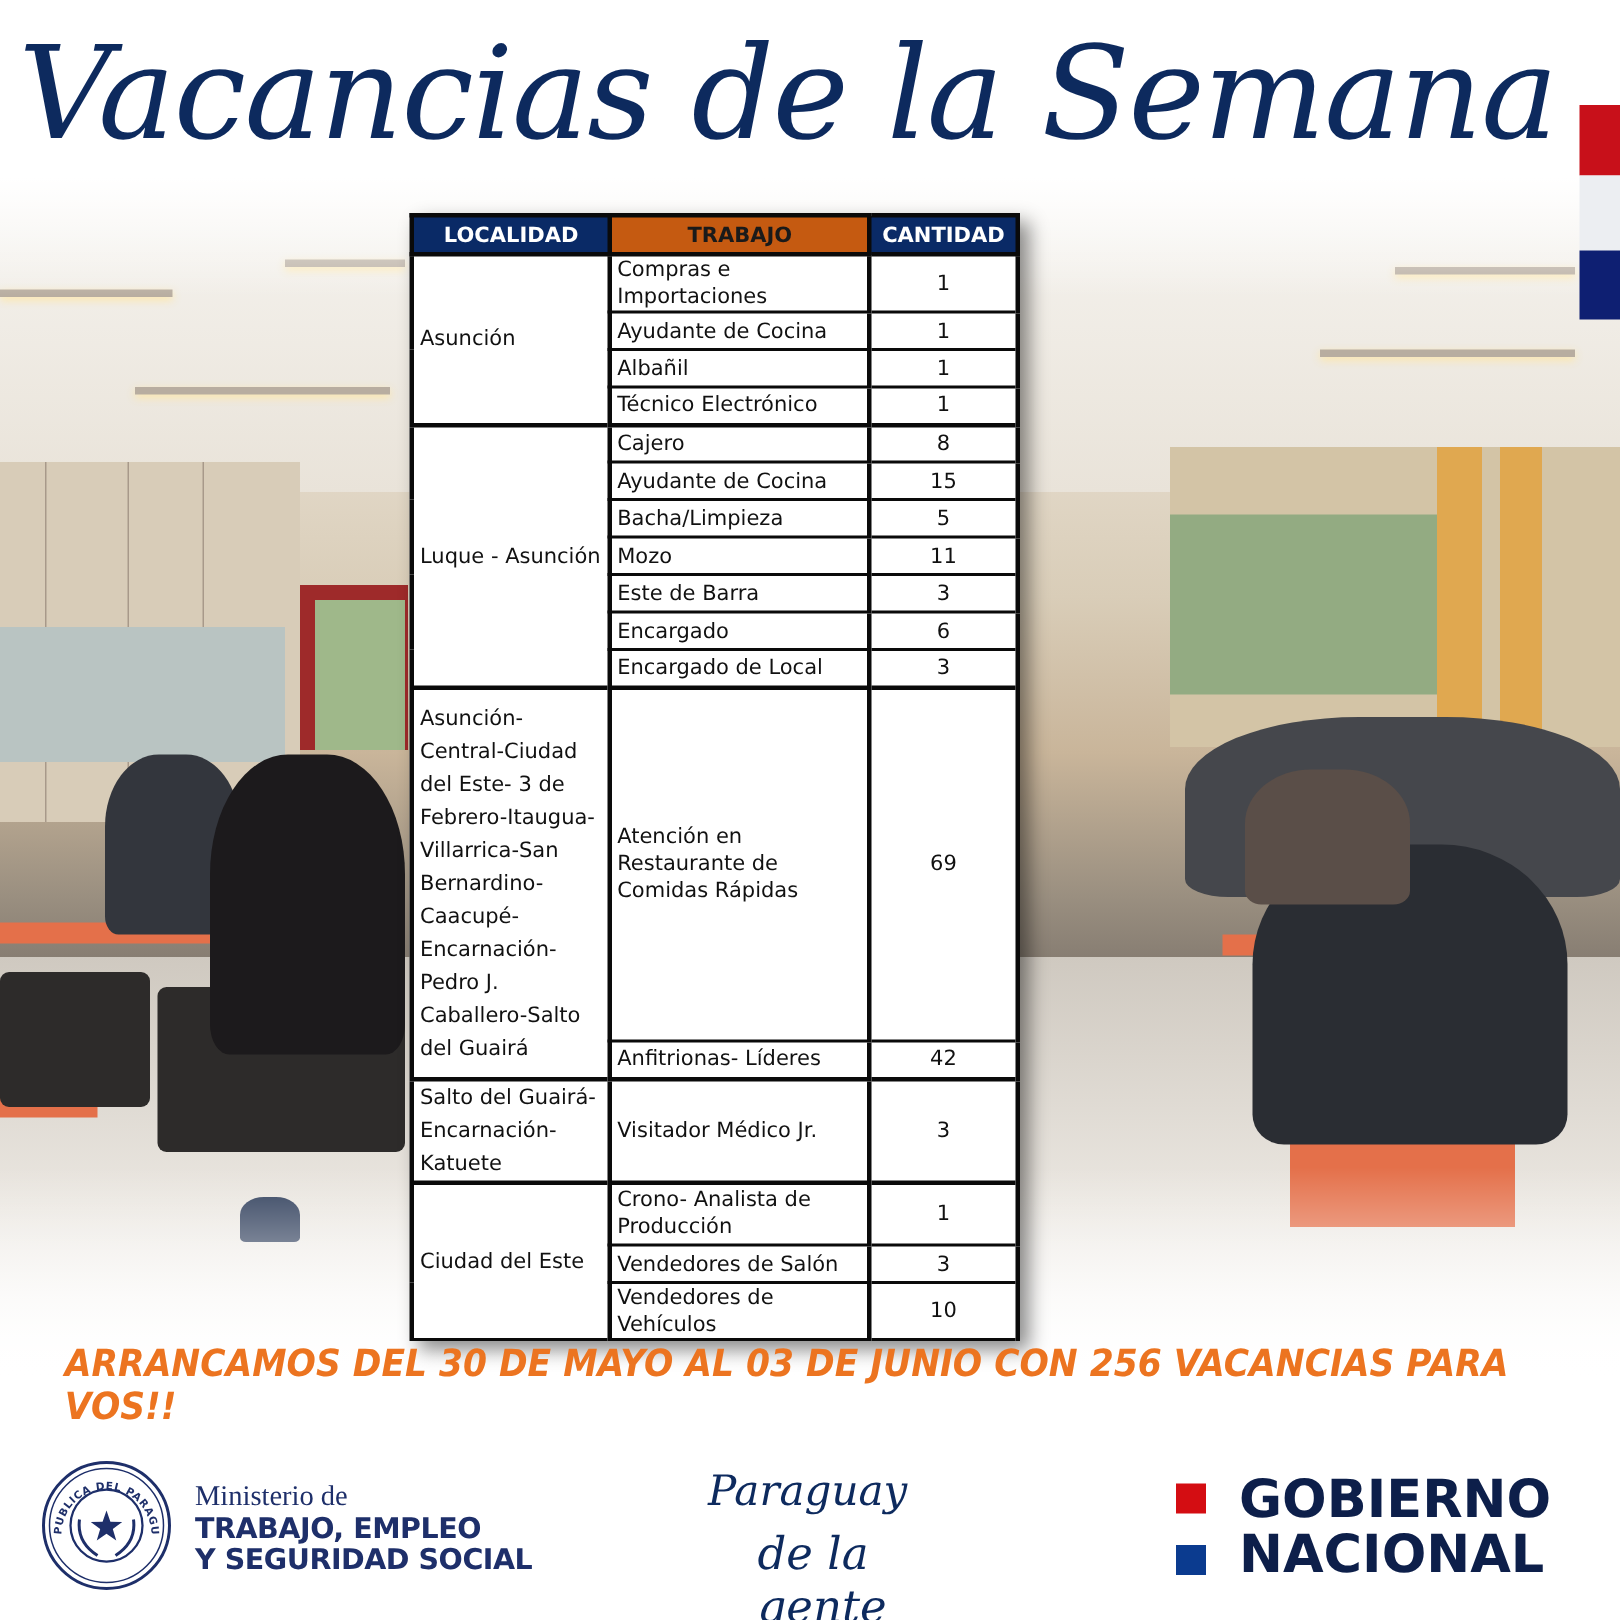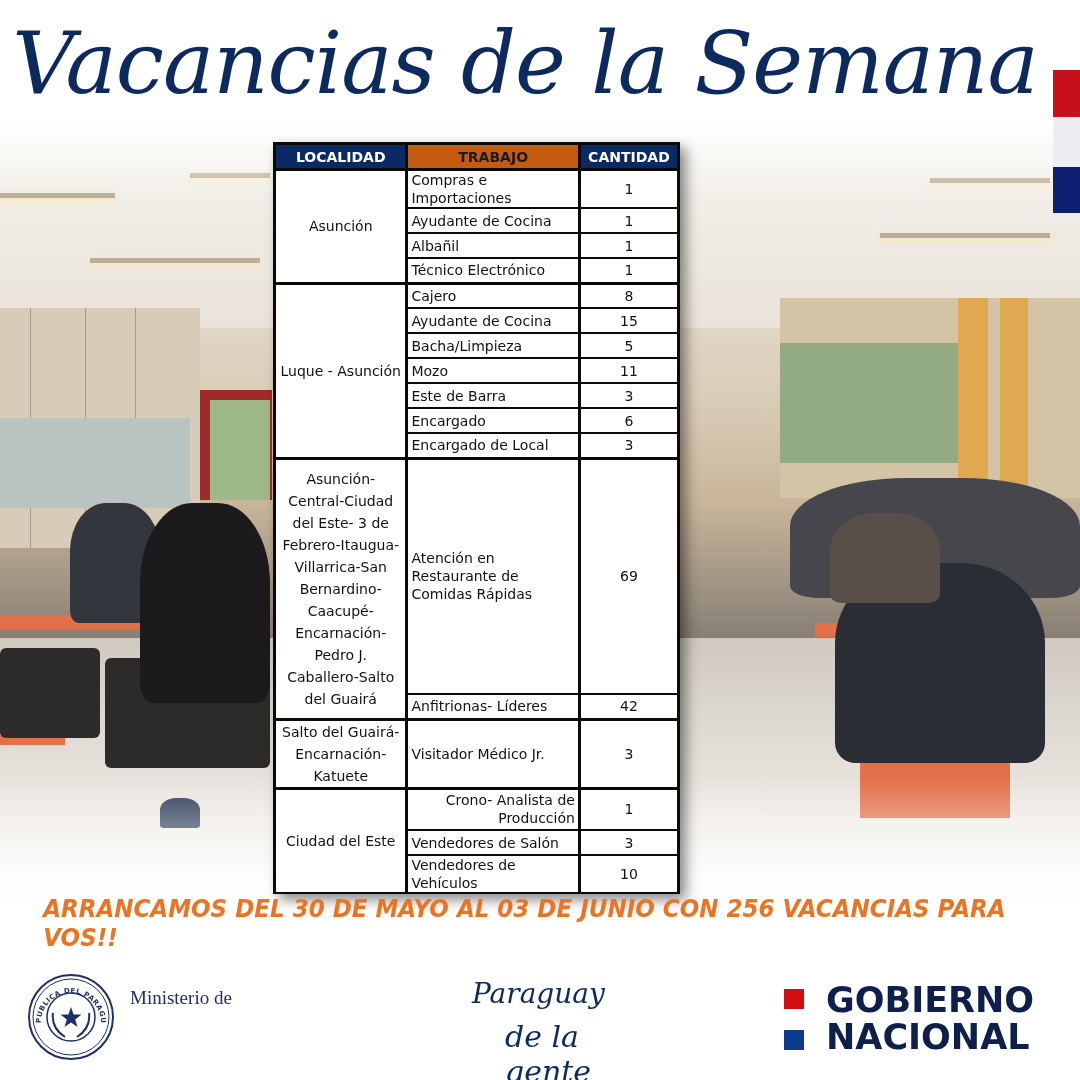--- a/index.html
+++ b/index.html
@@ -62,21 +62,21 @@
       border: 3px solid #0a0a0a; text-align: center; vertical-align: middle;
     }
     .vac-table th.c1 { background: #0a2a66; width: 164px; }
     .vac-table th.c2 { background: #c55a11; color: #1a1a1a; width: 227px; }
     .vac-table th.c3 { background: #0a2a66; width: 114px; }
     .vac-table td {
       border-left: 3px solid #0a0a0a; border-right: 3px solid #0a0a0a;
       border-top: 2px solid #0a0a0a; border-bottom: 2px solid #0a0a0a;
       height: 25px; padding: 0 3px; vertical-align: middle; line-height: 18px;
     }
-    .vac-table td.loc { text-align: center; padding: 0 4px; line-height: 22px; }
+    .vac-table td.loc { padding: 0 4px; line-height: 22px; }
     .vac-table td.qty { text-align: center; }
     .vac-table tr.group-start td { border-top: 3px solid #0a0a0a; }
 
     
     .banner {
       position: absolute; left: 0; top: 900px; width: 1080px; height: 45px;
       display: flex; align-items: center; justify-content: center;
       font-family: "DejaVu Sans", sans-serif; font-weight: bold; font-style: italic;
       font-size: 25px; color: #ec7420; letter-spacing: 0px;
       transform: scaleX(0.92);
@@ -222,21 +222,21 @@
     </tr>
 
     <tr class="group-start">
       <td class="loc" style="height:64px;">Salto del Guairá-Encarnación-Katuete</td>
       <td>Visitador Médico Jr.</td>
       <td class="qty">3</td>
     </tr>
 
     <tr class="group-start">
       <td class="loc" rowspan="3">Ciudad del Este</td>
-      <td style="height:42px;text-align:right;">Crono- Analista de Producción</td>
+      <td style="height:42px;">Crono- Analista de Producción</td>
       <td class="qty">1</td>
     </tr>
     <tr>
       <td>Vendedores de Salón</td>
       <td class="qty">3</td>
     </tr>
     <tr>
       <td>Vendedores de Vehículos</td>
       <td class="qty">10</td>
     </tr>
@@ -257,20 +257,22 @@
   <text font-family="DejaVu Sans, sans-serif" font-size="7" font-weight="bold" fill="#1e2f6a" letter-spacing="0.5">
     <textPath href="#sealArc" startOffset="50%" text-anchor="middle">REPUBLICA DEL PARAGUAY</textPath>
   </text>
   <path d="M26 40 Q24 55 38 64" fill="none" stroke="#1e2f6a" stroke-width="2"></path>
   <path d="M62 40 Q64 55 50 64" fill="none" stroke="#1e2f6a" stroke-width="2"></path>
   <polygon points="44,34 46.6,41.5 54.5,41.6 48.2,46.4 50.5,54 44,49.5 37.5,54 39.8,46.4 33.5,41.6 41.4,41.5" fill="#1e2f6a"></polygon>
 </svg>
 
 <div class="ministry">
   <div class="pre">Ministerio de</div>
+  <div class="line">TRABAJO, EMPLEO</div>
+  <div class="line">Y SEGURIDAD SOCIAL</div>
 </div>
 
 <div class="slogan">
   <div class="l1">Paraguay</div>
   <div class="l2">de la gente</div>
 </div>
 
 <div class="gob">
   <div class="sq red"></div>
   <div class="sq blue"></div>

